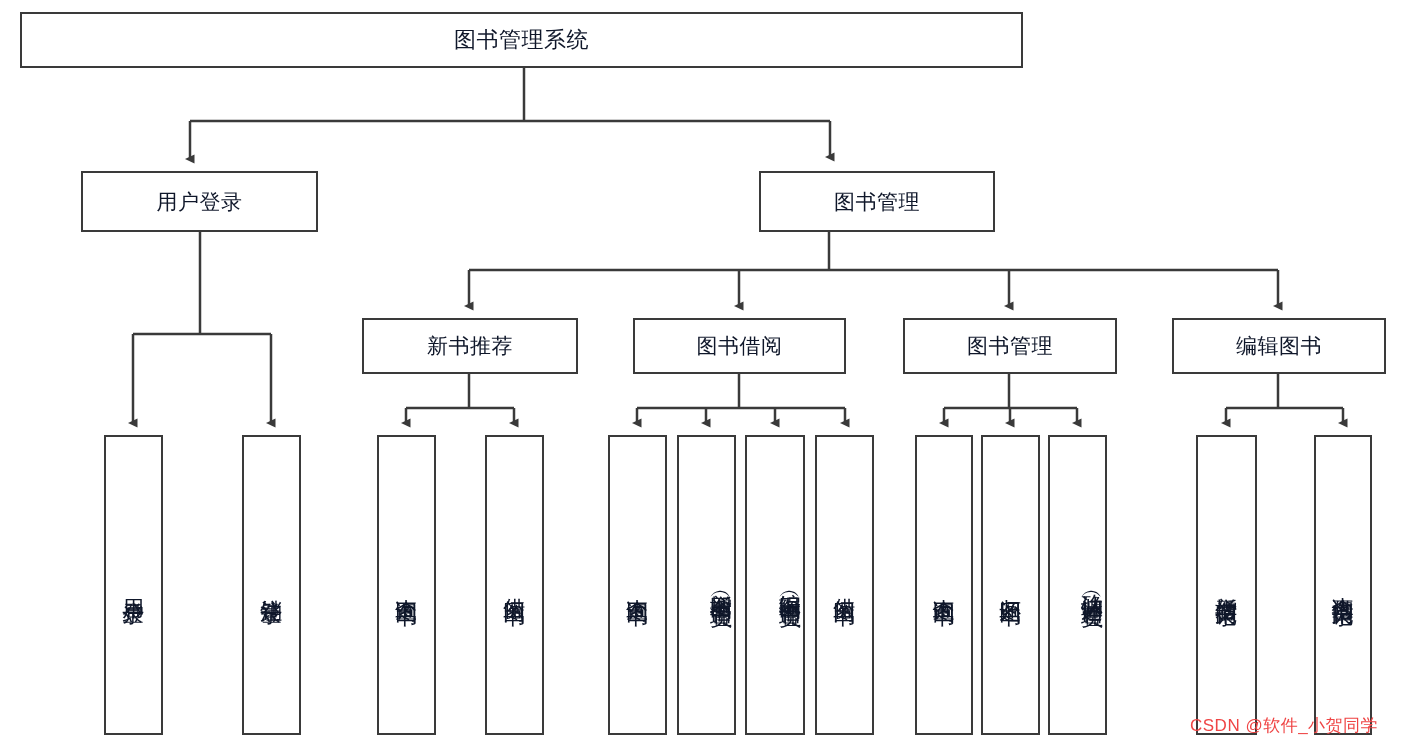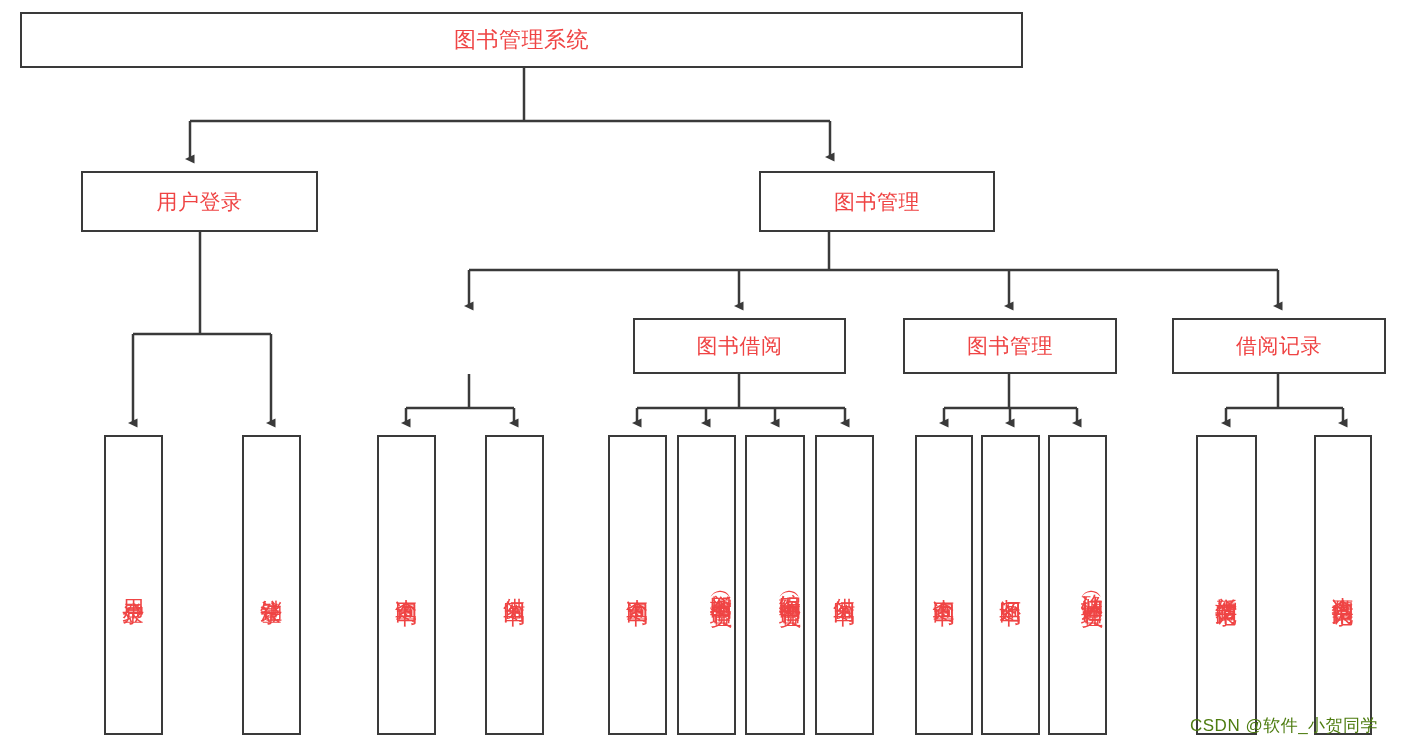--- a/index.html
+++ b/index.html
@@ -26,21 +26,21 @@
     pointer-events: none;
   }
   .node {
     position: absolute;
     box-sizing: border-box;
     border: 2px solid #3a3a3a;
     background: #ffffff;
     display: flex;
     align-items: center;
     justify-content: center;
-    color: #ef4444;
+    color: #0f172a;
   }
   .node-h {
     font-size: 21px;
     line-height: 1.2;
     letter-spacing: 0.5px;
     white-space: nowrap;
   }
   .node-root {
     font-size: 22px;
   }
@@ -58,21 +58,21 @@
   }
   .node-v.leaf-tall {
     align-items: center;
   }
   .node-v.leaf-top {
     align-items: flex-start;
   }
   .watermark {
     position: absolute;
     font-size: 17px;
-    color: #4d7c0f;
+    color: #ef4444;
     white-space: nowrap;
     letter-spacing: 0.5px;
     text-align: right;
   }
 </style>
 </head>
 <body>
 
 <div id="diagram-root">
 
@@ -130,28 +130,31 @@
     <span>图书管理系统</span>
   </div>
 
   <div class="node node-h" style="left:81px; top:171px; width:237px; height:61px;">
     <span>用户登录</span>
   </div>
   <div class="node node-h" style="left:711px; top:171px; width:236px; height:61px;margin-left:48px;">
     <span>图书管理</span>
   </div>
 
+  <div class="node node-h" style="left:362px; top:318px; width:216px; height:56px;">
+    <span>新书推荐</span>
+  </div>
   <div class="node node-h" style="left:633px; top:318px; width:213px; height:56px;">
     <span>图书借阅</span>
   </div>
   <div class="node node-h" style="left:903px; top:318px; width:214px; height:56px;">
     <span>图书管理</span>
   </div>
   <div class="node node-h" style="left:1172px; top:318px; width:214px; height:56px;">
-    <span>借阅记录</span>
+    <span>编辑图书</span>
   </div>
 
   <div class="node node-v leaf-tall" style="left:104px; top:435px; width:59px; height:300px;">
     <span>用户登录</span>
   </div>
   <div class="node node-v leaf-tall" style="left:242px; top:435px; width:59px; height:300px;">
     <span>注销登录</span>
   </div>
 
   <div class="node node-v leaf-tall" style="left:377px; top:435px; width:59px; height:300px;">

